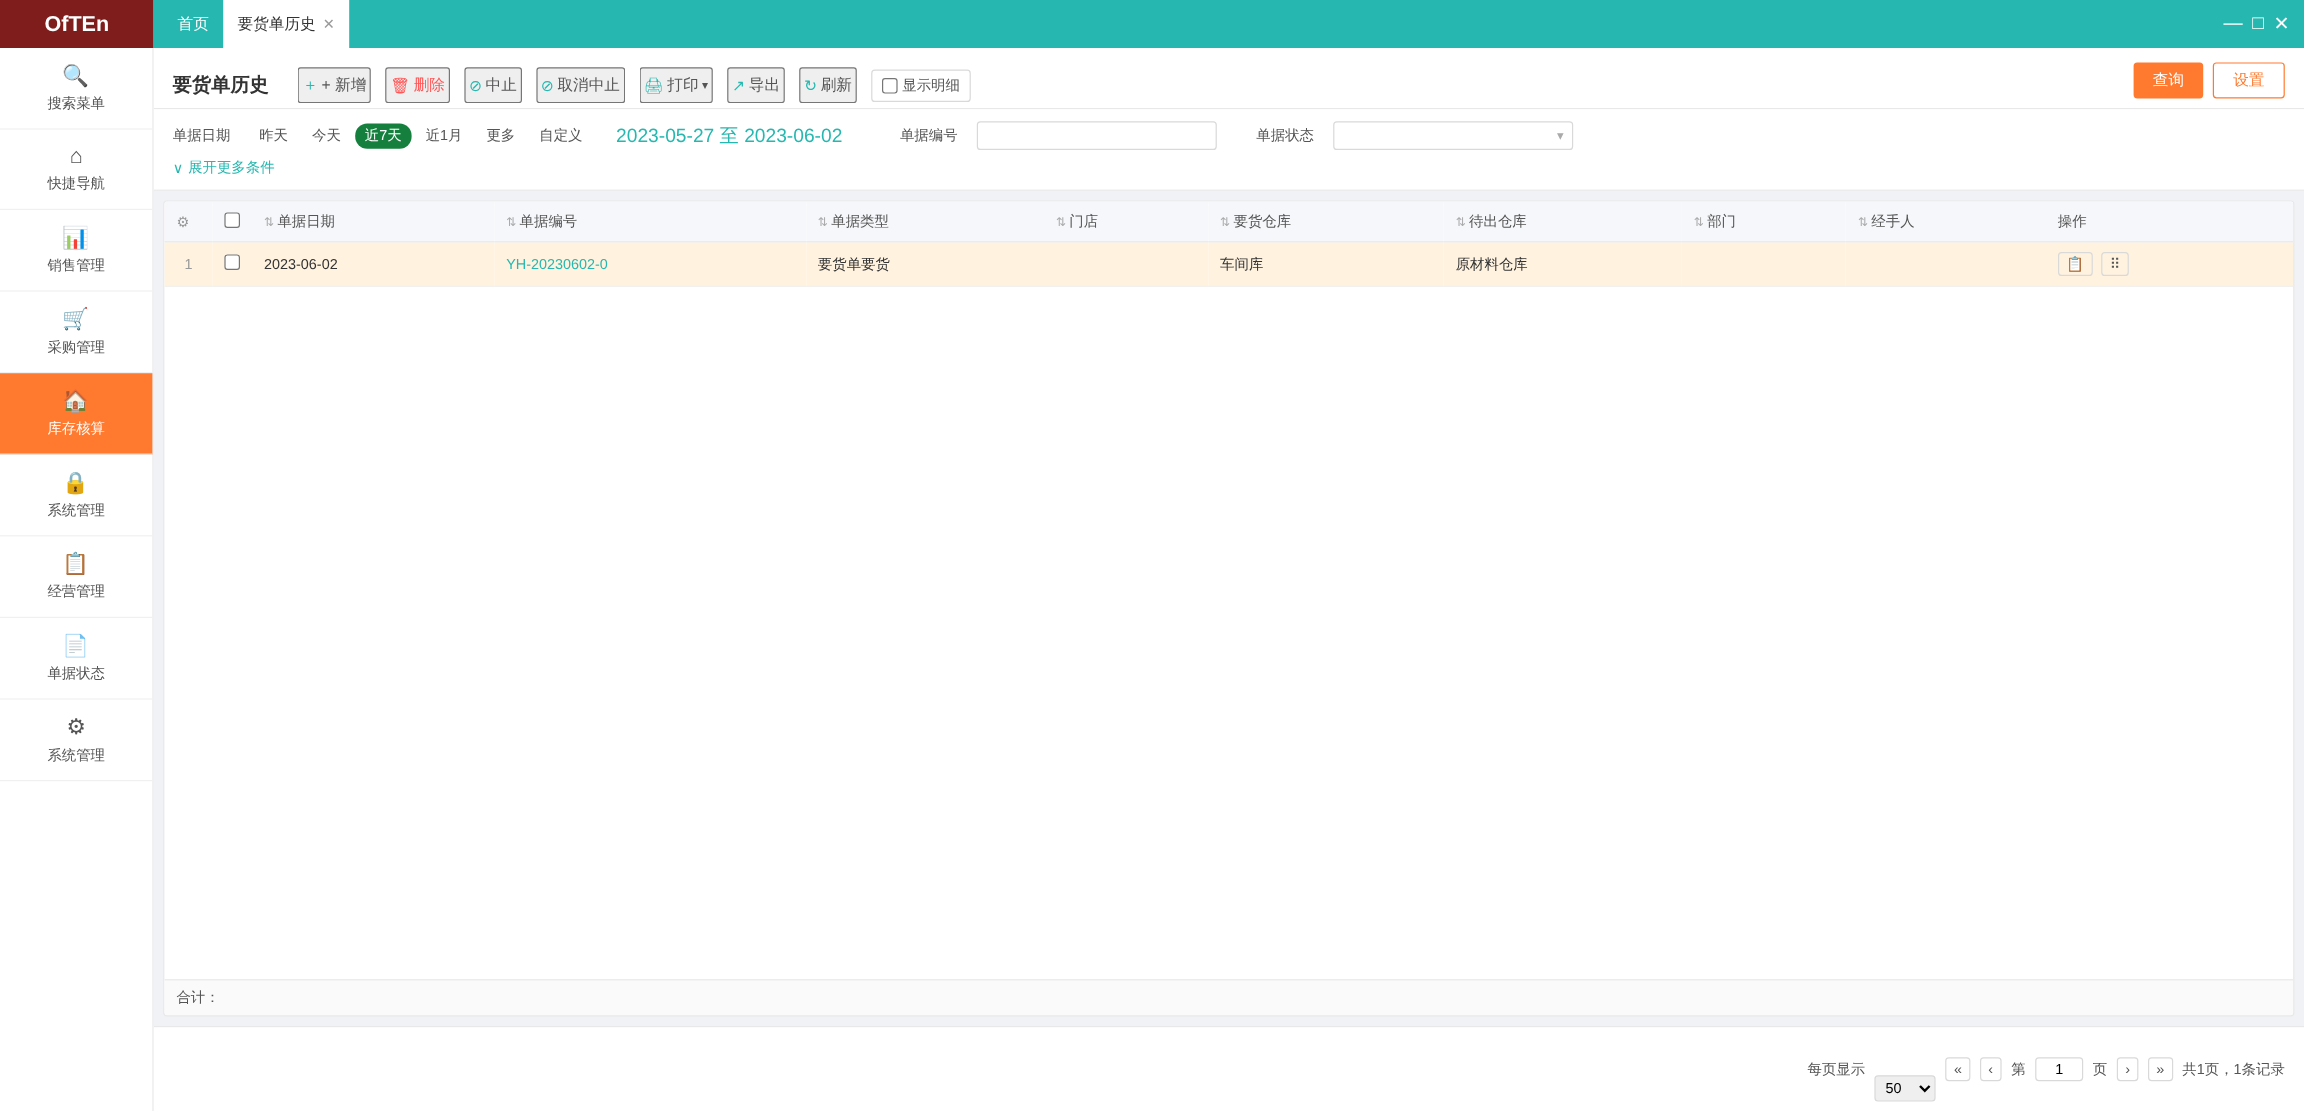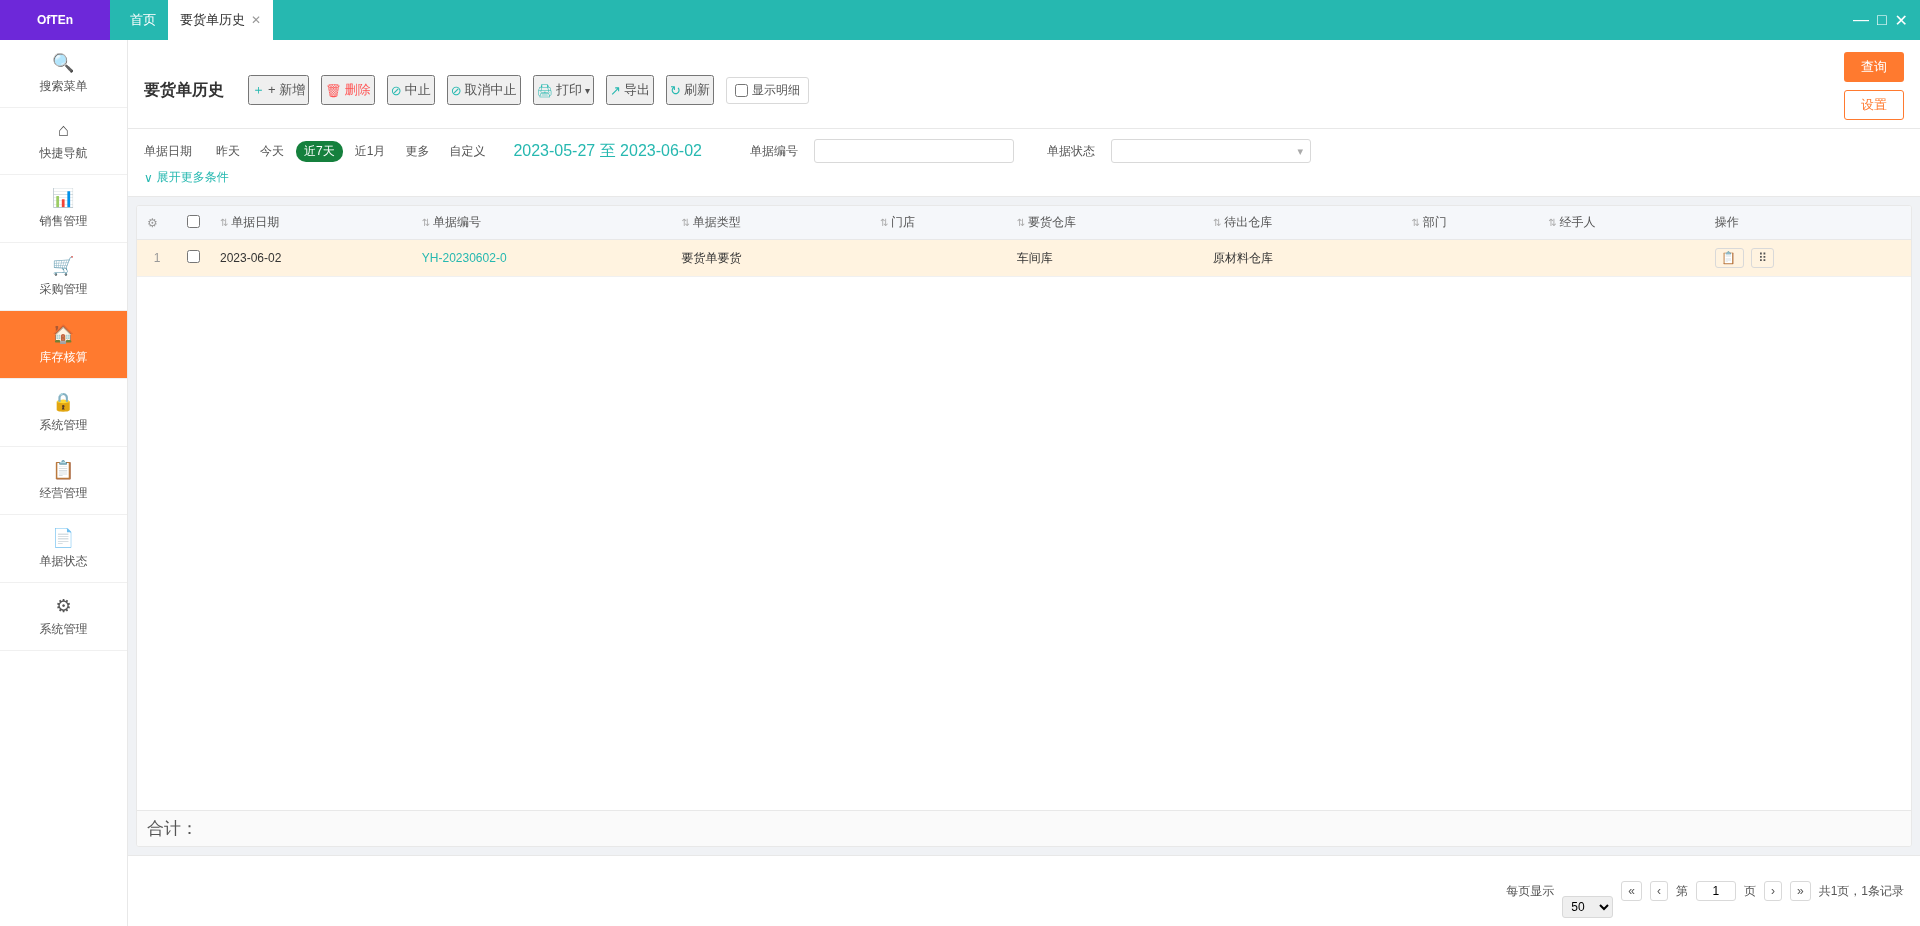--- a/index.html
+++ b/index.html
@@ -39,28 +39,28 @@
       align-items: center;
       gap: 8px;
       padding-right: 12px;
       color: #fff;
       font-size: 16px;
     }
     .top-bar-right span { cursor: pointer; }
 
     
     .app-logo {
-      width: 110px;
+      width: 128px;
       height: 40px;
-      background: #6d28d9;
+      background: #7f1d1d;
       display: flex;
       align-items: center;
       justify-content: center;
       color: #fff;
-      font-size: 12px;
+      font-size: 18px;
       font-weight: bold;
       flex-shrink: 0;
     }
 
     
     .main-layout {
       display: flex;
       flex: 1;
       overflow: hidden;
     }
@@ -289,21 +289,21 @@
     .checkbox-col { width: 30px; text-align: center; }
     .index-col { width: 40px; text-align: center; color: #999; }
     .settings-col { width: 30px; text-align: center; }
     .gear-icon { cursor: pointer; color: #999; }
 
     
     .table-footer {
       background: #fafafa;
       border-top: 1px solid #e8e8e8;
       padding: 6px 10px;
-      font-size: 17px;
+      font-size: 12px;
       color: #555;
       display: flex;
       align-items: center;
       flex-shrink: 0;
     }
 
     
     .pagination-bar {
       background: #fff;
       border-top: 1px solid #e8e8e8;
@@ -449,21 +449,21 @@
           </button>
           <button class="toolbar-btn">
             <span style="color:#26b8b0;">↻</span>
             <span>刷新</span>
           </button>
           <button class="display-cell-btn">
             <input type="checkbox" style="margin: 0px;">
             <span>显示明细</span>
           </button>
         </div>
-        <div style="margin-left:auto; display:flex; gap:8px; padding-bottom:8px;flex-direction:column;">
+        <div style="margin-left:auto; display:flex; gap:8px; padding-bottom:8px;">
           <button class="btn-primary">查询</button>
           <button class="btn-secondary">设置</button>
         </div>
       </div>
     </div>
 
     <div class="filter-area">
       <div class="filter-row">
         <span class="filter-label">单据日期</span>
         <div class="filter-date-pills">

